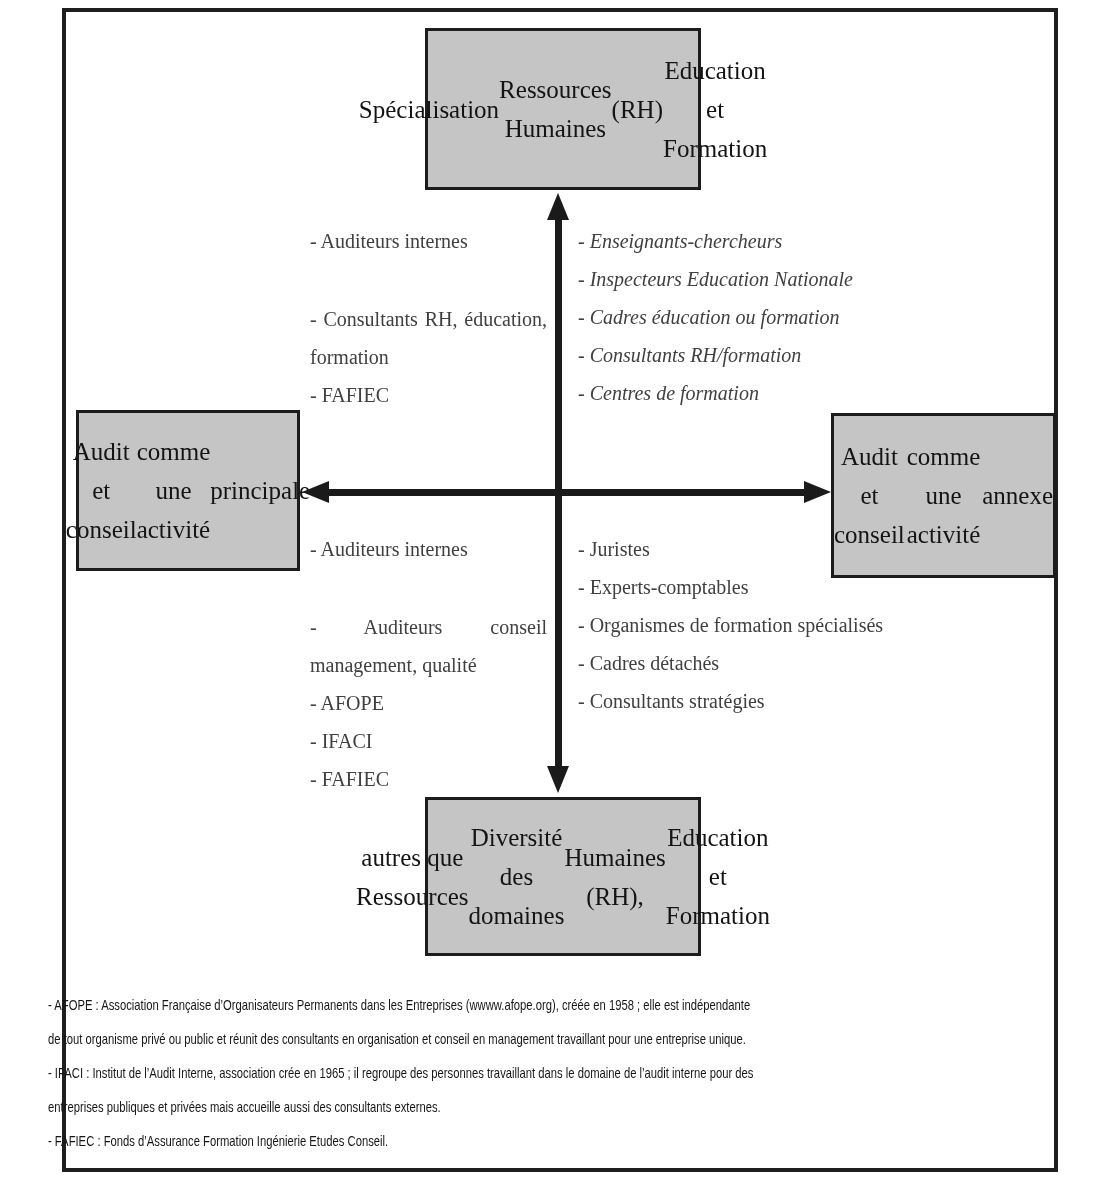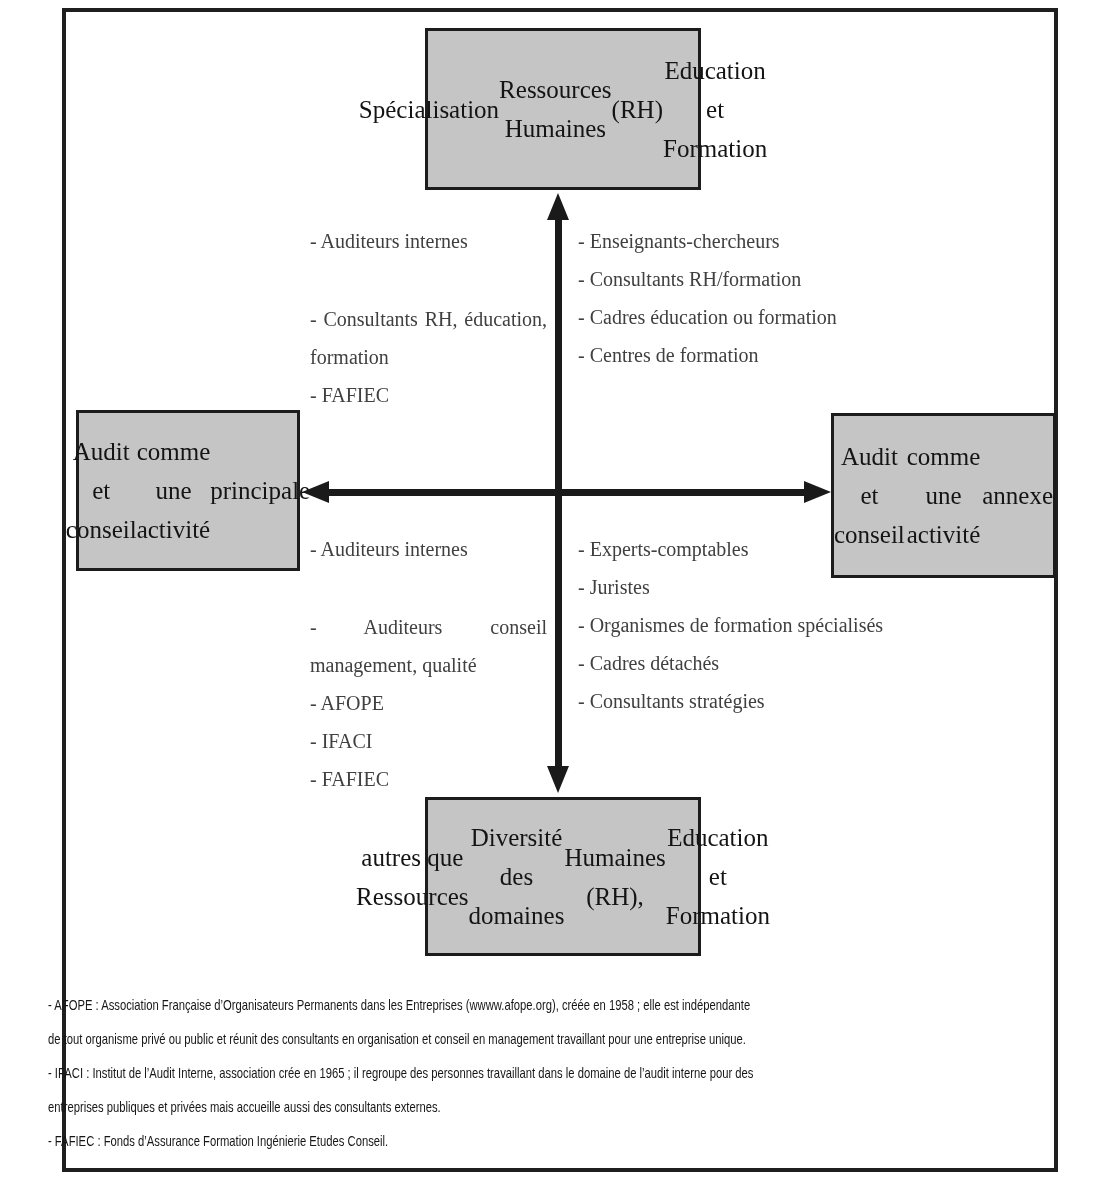--- a/index.html
+++ b/index.html
@@ -76,21 +76,21 @@
   }
   
   .quad {
     position: absolute;
     font-family: "Liberation Serif", serif;
     font-size: 20px;
     line-height: 38px;
     color: #404040;
   }
   .q-tl { left: 310px; top: 222px; width: 237px; }
-  .q-tr { left: 578px; top: 222px; width: 400px; }
+  .q-tr { left: 578px; top: 222px; width: 400px; font-style: italic; }
   .q-bl { left: 310px; top: 530px; width: 237px; }
   .q-br { left: 578px; top: 530px; width: 430px; }
   .qi { white-space: normal; }
   .qi.just { text-align: justify; margin-top: 40px; }
   
   .footnotes {
     position: absolute;
     left: 48px; top: 988px;
     width: 1030px;
     font-family: "Liberation Sans", sans-serif;
@@ -145,36 +145,37 @@
   <div class="ah ah-right"></div>
 
   <div class="quad q-tl">
     <div class="qi">- Auditeurs internes</div>
     <div class="qi just">- Consultants RH, éducation, formation</div>
     <div class="qi">- FAFIEC</div>
   </div>
 
   <div class="quad q-tr">
     <div class="qi">- Enseignants-chercheurs</div>
+    <div class="qi">- Inspecteurs Education Nationale</div>
+    <div class="qi">- Cadres éducation ou formation</div>
     <div class="qi">- Consultants RH/formation</div>
-    <div class="qi">- Cadres éducation ou formation</div>
     <div class="qi">- Centres de formation</div>
   </div>
 
   <div class="quad q-bl">
     <div class="qi">- Auditeurs internes</div>
     <div class="qi just">- Auditeurs conseil management, qualité</div>
     <div class="qi">- AFOPE</div>
     <div class="qi">- IFACI</div>
     <div class="qi">- FAFIEC</div>
   </div>
 
   <div class="quad q-br">
+    <div class="qi">- Juristes</div>
     <div class="qi">- Experts-comptables</div>
-    <div class="qi">- Juristes</div>
     <div class="qi">- Organismes de formation spécialisés</div>
     <div class="qi">- Cadres détachés</div>
     <div class="qi">- Consultants stratégies</div>
   </div>
 
   <div class="footnotes">
     <div class="fn">- AFOPE : Association Française d’Organisateurs Permanents dans les Entreprises (wwww.afope.org), créée en 1958 ; elle est indépendante</div>
     <div class="fn">de tout organisme privé ou public et réunit des consultants en organisation et conseil en management travaillant pour une entreprise unique.</div>
     <div class="fn">- IFACI : Institut de l’Audit Interne, association crée en 1965 ; il regroupe des personnes travaillant dans le domaine de l’audit interne pour des</div>
     <div class="fn">entreprises publiques et privées mais accueille aussi des consultants externes.</div>

